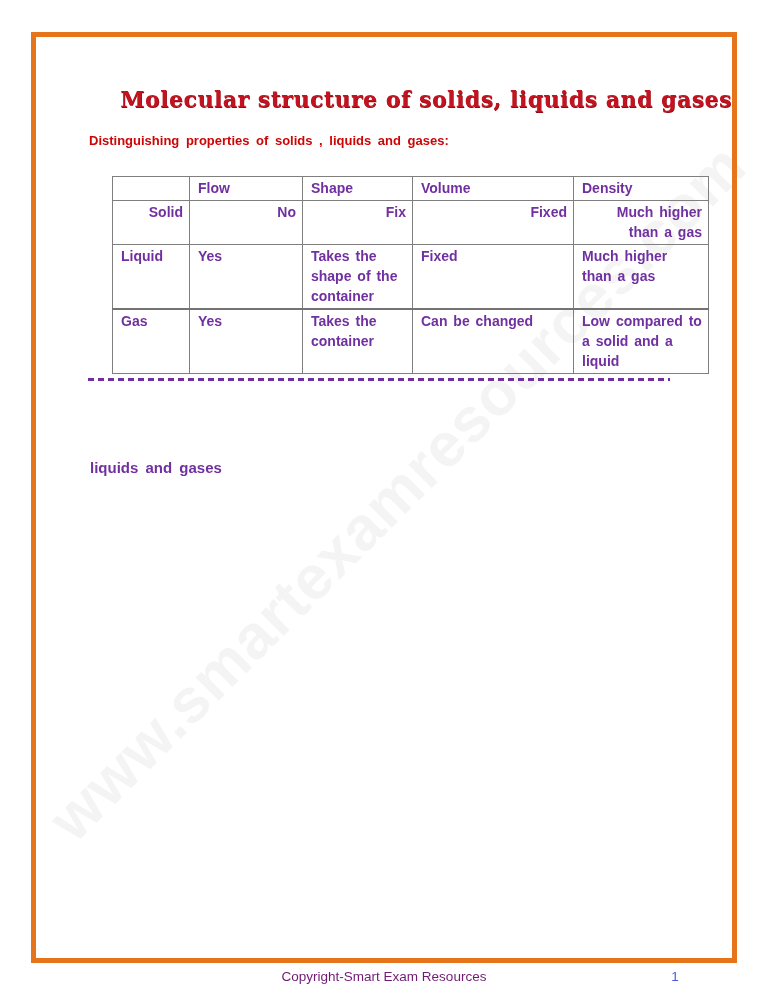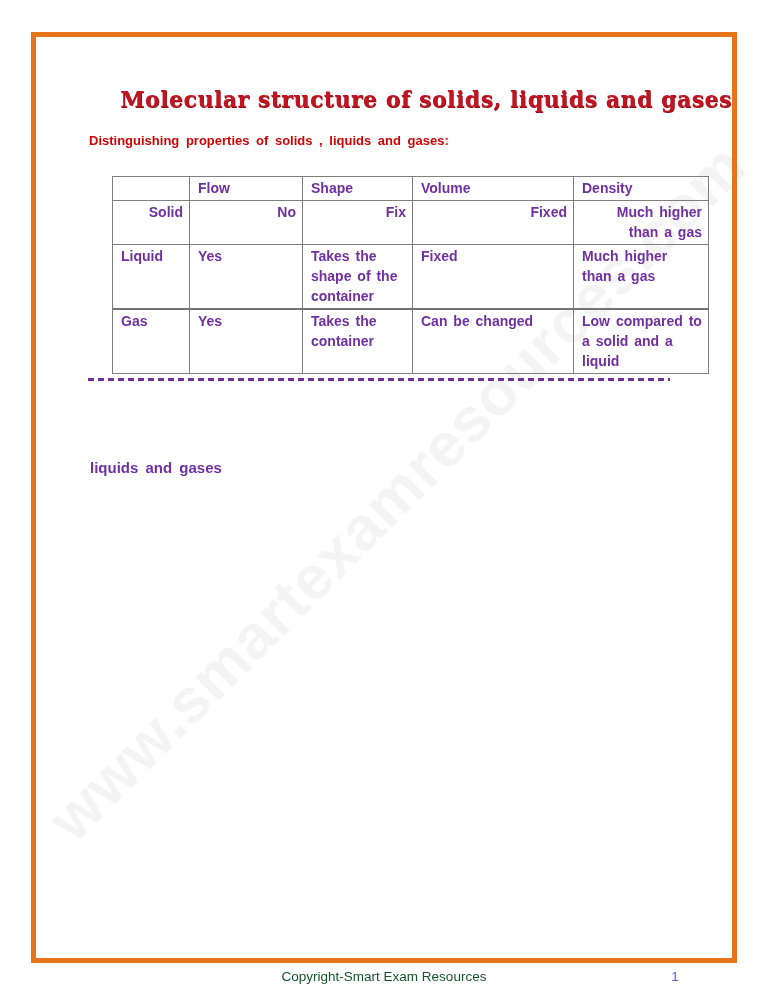--- a/index.html
+++ b/index.html
@@ -117,21 +117,21 @@
     word-spacing: 3px;
     white-space: pre-wrap;
   }
   .footer-copyright {
     position: absolute;
     left: 0;
     top: 969px;
     width: 768px;
     text-align: center;
     font-size: 13.5px;
-    color: #14532d;
+    color: #701a75;
   }
   .footer-pagenum {
     position: absolute;
     left: 660px;
     top: 969px;
     width: 30px;
     text-align: center;
     font-size: 13.5px;
     color: #4A5BE2;
   }

